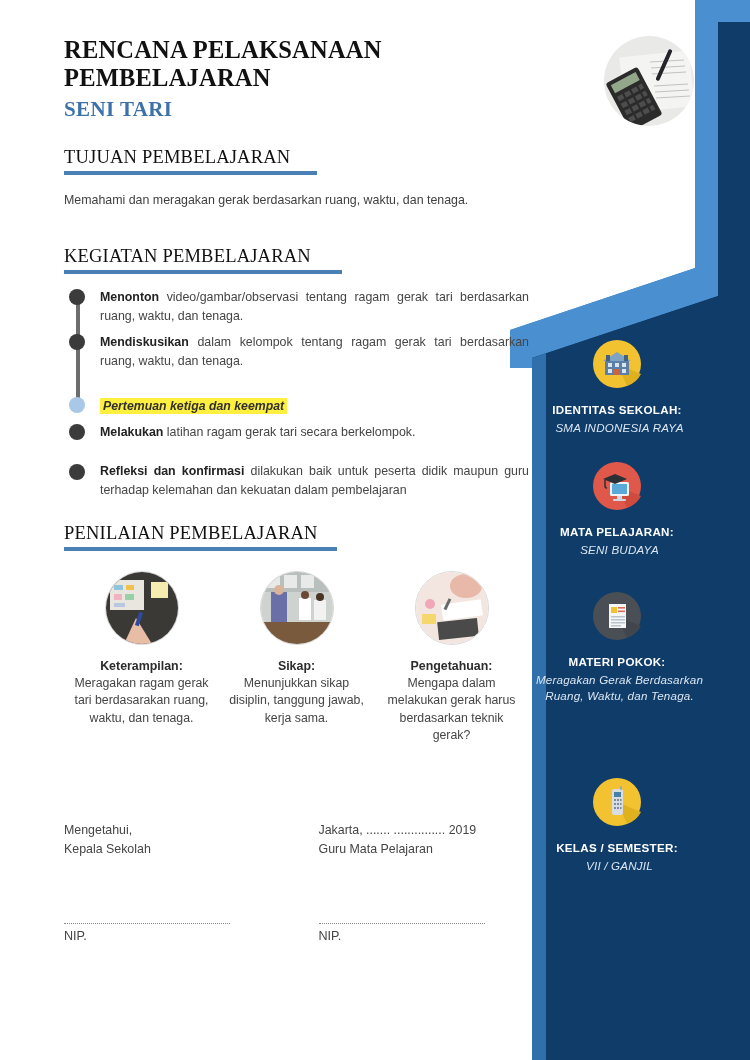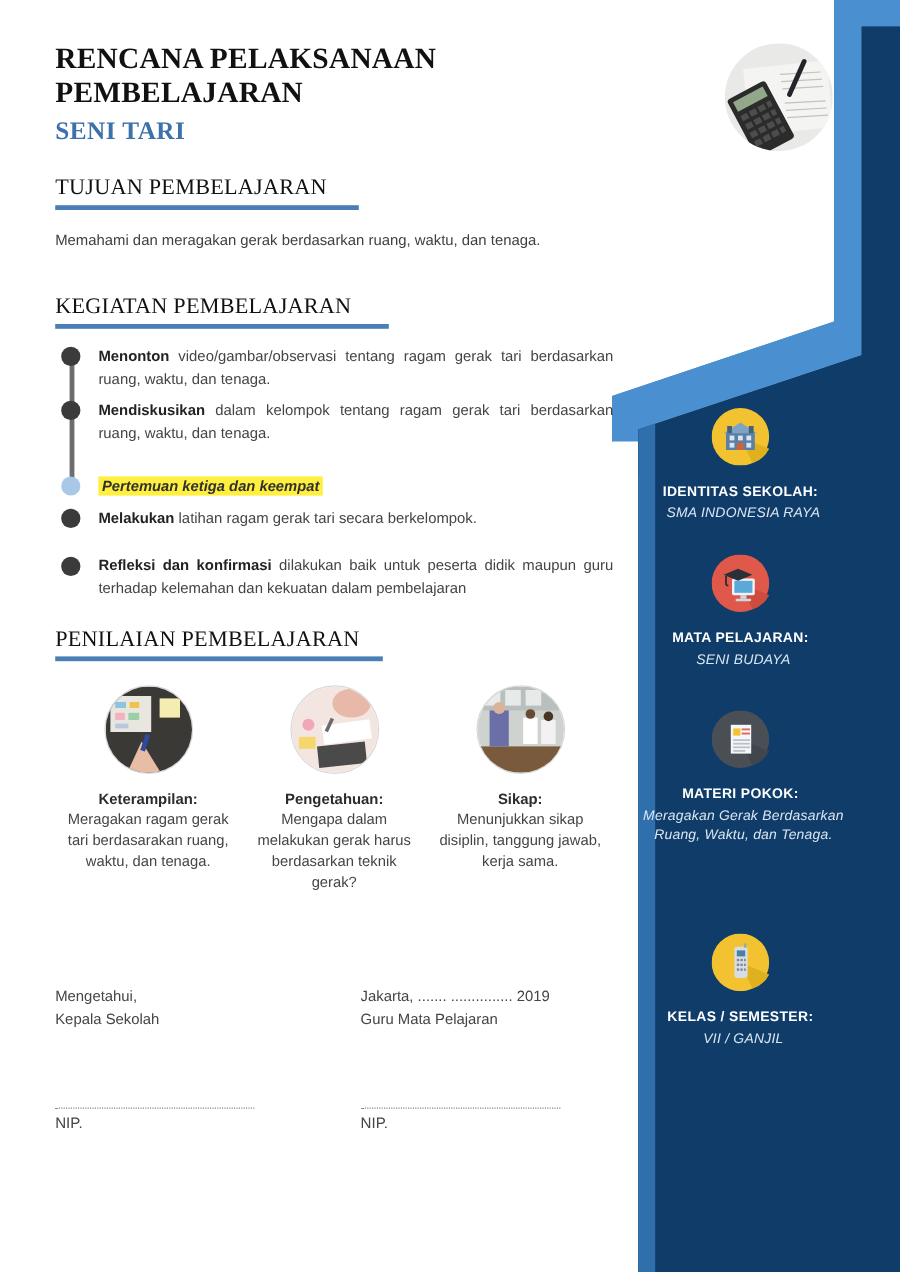--- a/index.html
+++ b/index.html
@@ -9,21 +9,21 @@
     font-family:"Liberation Sans", sans-serif;
     position:relative;
     overflow:hidden;
     color:#3a3a3a;
   }
 
   
   #banner{position:absolute;top:0;right:0;width:270px;height:1060px;pointer-events:none;}
 
   
-  #main{position:absolute;left:46px;top:36px;width:465px;}
+  #main{position:absolute;left:64px;top:36px;width:465px;}
 
   .doc-title{
     font-family:"Liberation Serif", serif;
     font-size:24.5px;font-weight:bold;letter-spacing:.2px;
     color:#111111;line-height:1.15;margin:0;
   }
   .doc-subtitle{
     font-family:"Liberation Serif", serif;
     font-size:21px;font-weight:bold;letter-spacing:.4px;
     color:#3d71aa;margin:6px 0 4px 0;line-height:1.1;
@@ -188,36 +188,20 @@
             <rect x="8" y="22" width="8" height="6" fill="#f2b3c0"></rect>
             <rect x="19" y="22" width="9" height="6" fill="#9ad0a8"></rect>
             <rect x="8" y="31" width="11" height="4" fill="#b9c7e0"></rect>
             <rect x="45" y="10" width="17" height="16" fill="#f4ecb0"></rect>
             <path d="M30 46 L46 72 L18 72 Z" fill="#e8bda6"></path>
             <rect x="31" y="40" width="4" height="14" fill="#2e4a9e" transform="rotate(18 33 47)"></rect>
           </svg>
         </div>
         <div class="assess-title">Keterampilan:</div>
         <p class="assess-desc">Meragakan ragam gerak tari berdasarakan ruang, waktu, dan tenaga.</p>
-      </div>
-
-      <div class="assess-col">
-        <div class="photo">
-          <svg viewBox="0 0 72 72" width="72" height="72">
-            <rect width="72" height="72" fill="#f3e6e0"></rect>
-            <ellipse cx="50" cy="14" rx="16" ry="12" fill="#e8b8a8"></ellipse>
-            <rect x="26" y="30" width="40" height="16" fill="#ffffff" transform="rotate(-8 46 38)"></rect>
-            <rect x="22" y="48" width="40" height="18" fill="#4a4a4a" transform="rotate(-6 42 57)"></rect>
-            <rect x="6" y="42" width="14" height="10" fill="#f5d76e"></rect>
-            <circle cx="14" cy="32" r="5" fill="#f0a8b8"></circle>
-            <rect x="30" y="26" width="3" height="12" fill="#6b6b6b" transform="rotate(25 31 32)"></rect>
-          </svg>
-        </div>
-        <div class="assess-title">Pengetahuan:</div>
-        <p class="assess-desc">Mengapa dalam melakukan gerak harus berdasarkan teknik gerak?</p>
       </div>
 
       <div class="assess-col">
         <div class="photo">
           <svg viewBox="0 0 72 72" width="72" height="72">
             <rect width="72" height="72" fill="#cfd3cf"></rect>
             <rect x="0" y="0" width="72" height="20" fill="#b9bfbd"></rect>
             <rect x="6" y="3" width="13" height="13" fill="#e8eaea"></rect>
             <rect x="23" y="3" width="13" height="13" fill="#e8eaea"></rect>
             <rect x="40" y="3" width="13" height="13" fill="#e8eaea"></rect>
@@ -225,20 +209,36 @@
             <rect x="10" y="20" width="16" height="30" fill="#6a6fa8"></rect>
             <circle cx="18" cy="18" r="5" fill="#d9b49a"></circle>
             <rect x="38" y="26" width="12" height="22" fill="#ffffff"></rect>
             <circle cx="44" cy="23" r="4" fill="#6b4a34"></circle>
             <rect x="53" y="28" width="12" height="20" fill="#f2f2f2"></rect>
             <circle cx="59" cy="25" r="4" fill="#4a3424"></circle>
           </svg>
         </div>
         <div class="assess-title">Sikap:</div>
         <p class="assess-desc">Menunjukkan sikap disiplin, tanggung jawab, kerja sama.</p>
+      </div>
+
+      <div class="assess-col">
+        <div class="photo">
+          <svg viewBox="0 0 72 72" width="72" height="72">
+            <rect width="72" height="72" fill="#f3e6e0"></rect>
+            <ellipse cx="50" cy="14" rx="16" ry="12" fill="#e8b8a8"></ellipse>
+            <rect x="26" y="30" width="40" height="16" fill="#ffffff" transform="rotate(-8 46 38)"></rect>
+            <rect x="22" y="48" width="40" height="18" fill="#4a4a4a" transform="rotate(-6 42 57)"></rect>
+            <rect x="6" y="42" width="14" height="10" fill="#f5d76e"></rect>
+            <circle cx="14" cy="32" r="5" fill="#f0a8b8"></circle>
+            <rect x="30" y="26" width="3" height="12" fill="#6b6b6b" transform="rotate(25 31 32)"></rect>
+          </svg>
+        </div>
+        <div class="assess-title">Pengetahuan:</div>
+        <p class="assess-desc">Mengapa dalam melakukan gerak harus berdasarkan teknik gerak?</p>
       </div>
 
     </div>
   </div>
 
   <div class="signs">
     <div class="sign-col">
       <div class="sign-line1">Mengetahui,</div>
       <div class="sign-line2">Kepala Sekolah</div>
       <div class="dots"></div>

